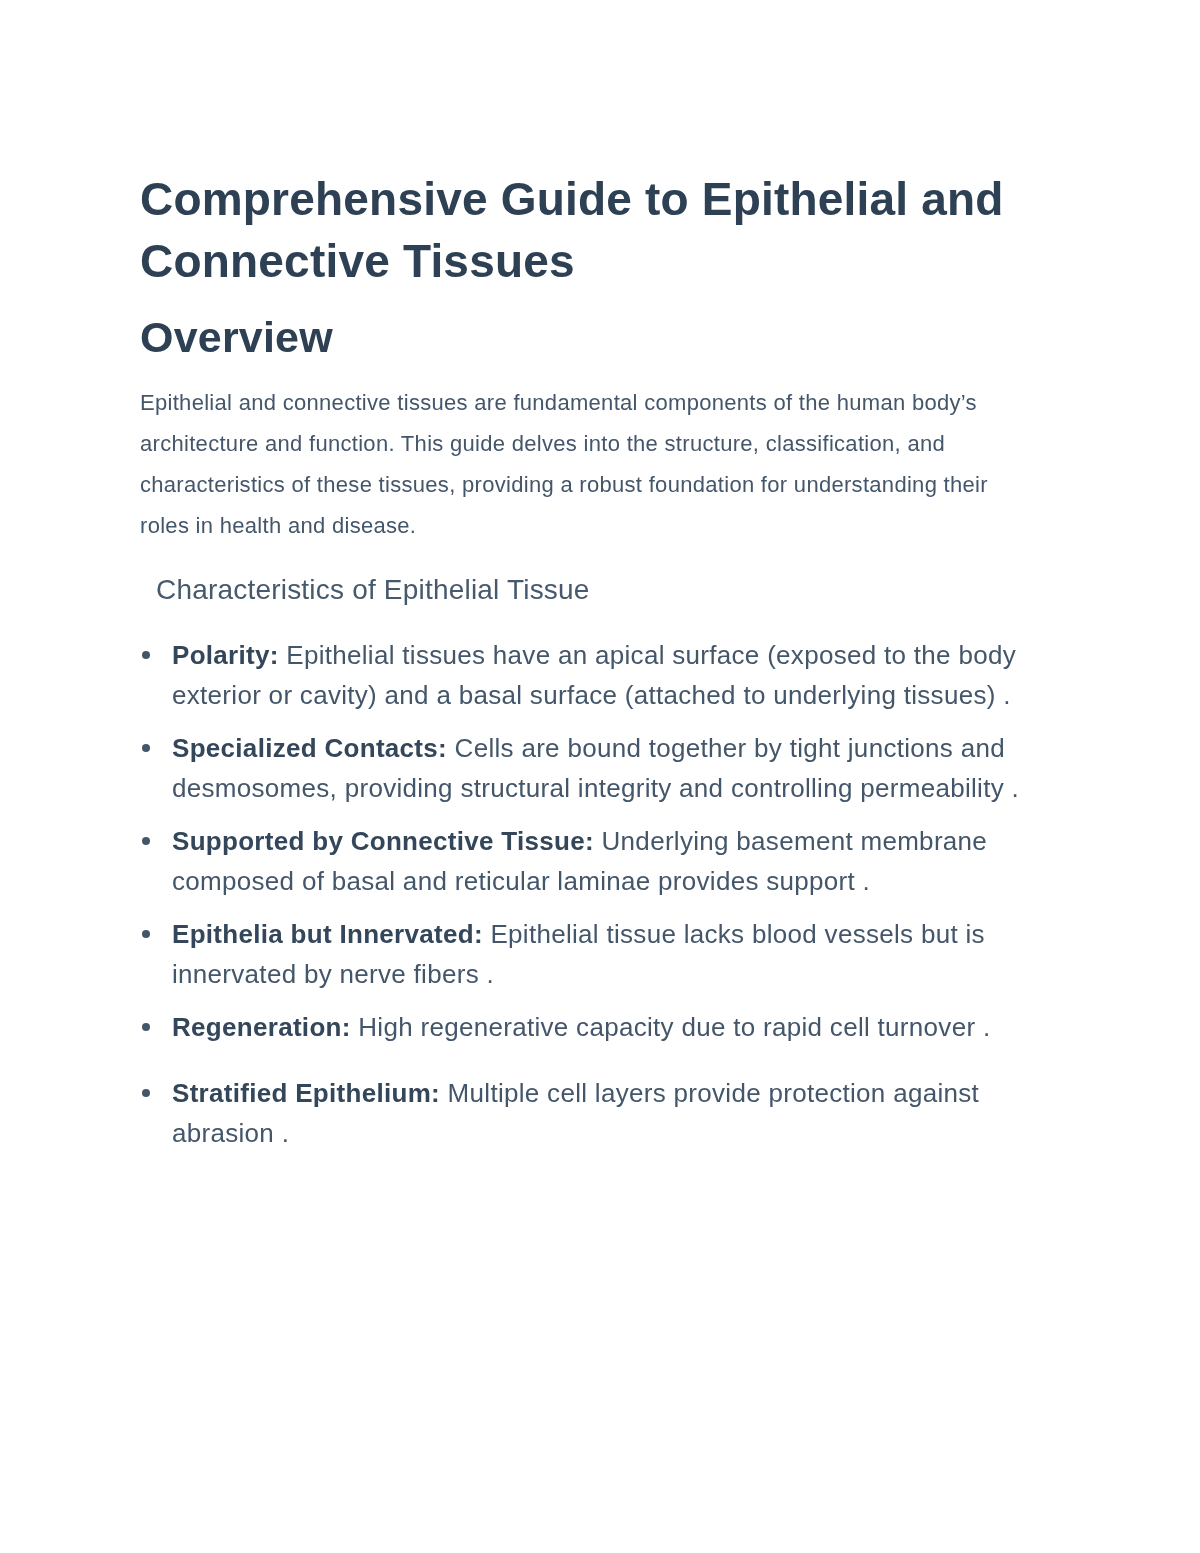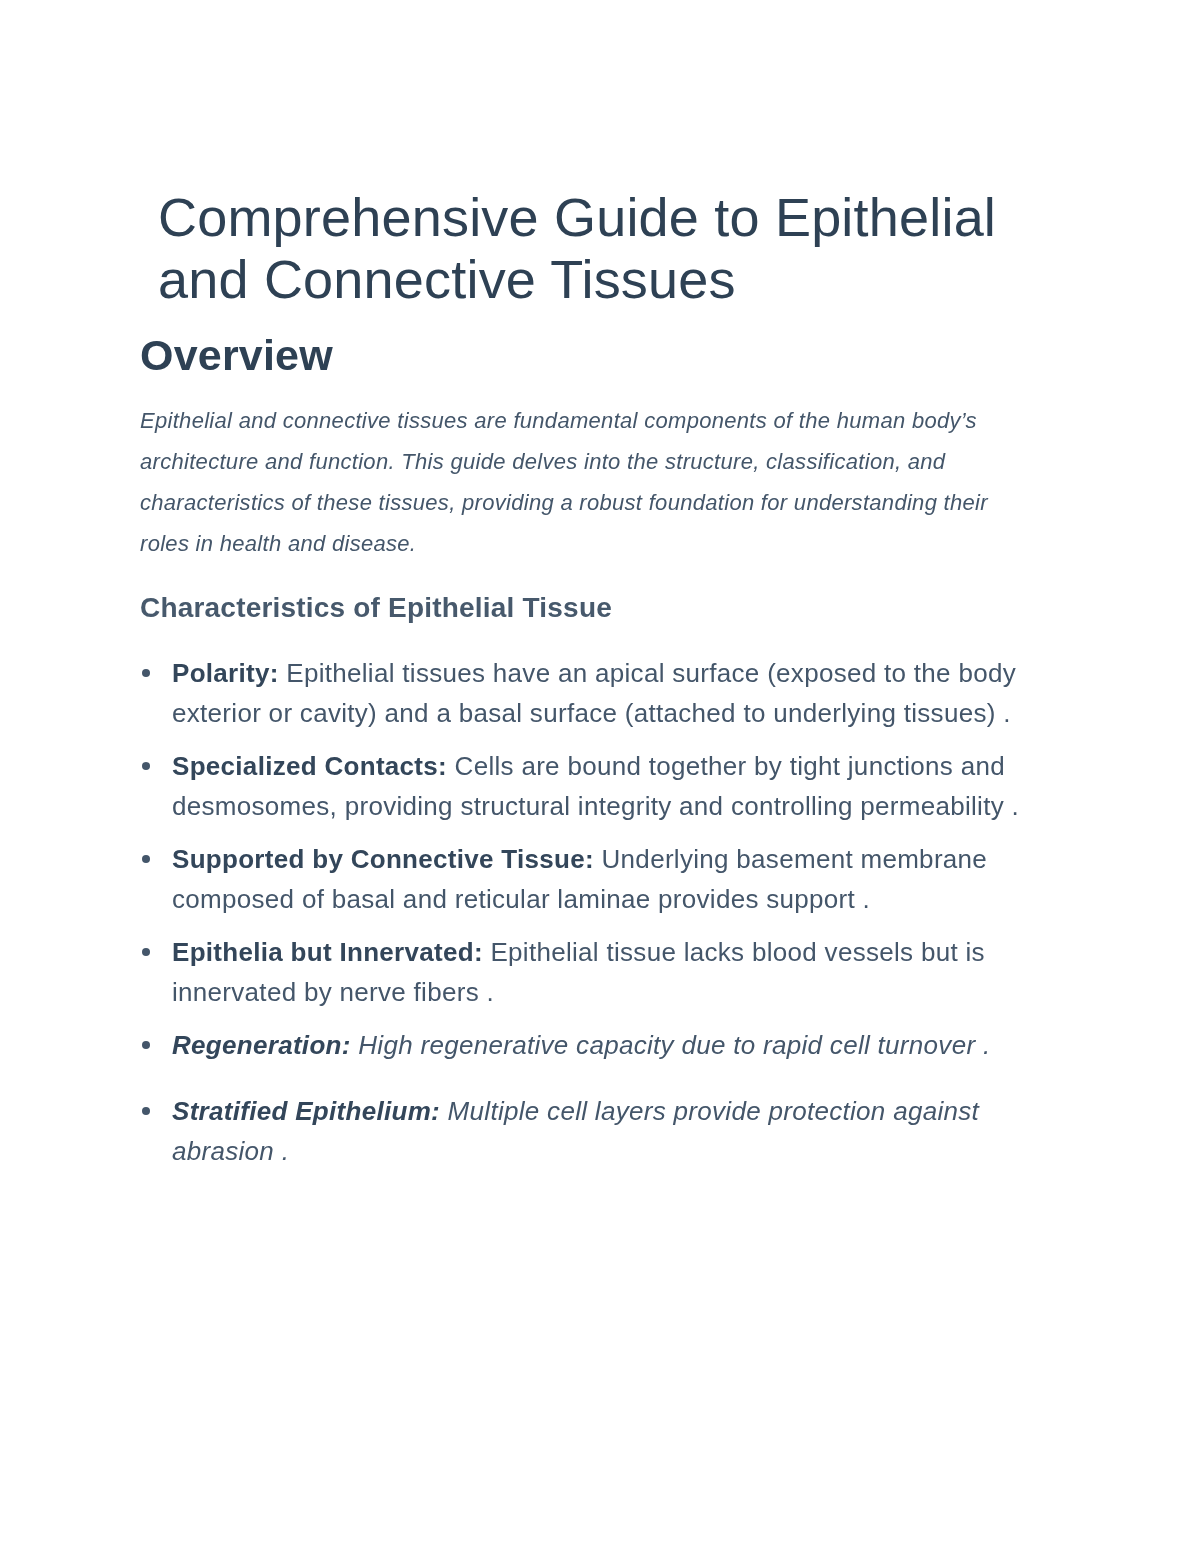--- a/index.html
+++ b/index.html
@@ -15,61 +15,60 @@
     width:1200px;height:1553px;overflow:hidden;
     background:var(--page-background);
     font-family:"Liberation Sans",sans-serif;
     -webkit-font-smoothing:antialiased;
   }
   .page{
     padding:168px 140px 0 140px;
     width:1200px;
   }
   h1.doc-title{
-    margin:18px;
-    font-size:54px;line-height:62px;font-weight:400;
+    margin:0;
+    font-size:46px;line-height:62px;font-weight:700;
     color:var(--heading-text);
     letter-spacing:.2px;
     max-width:930px;
   }
   h2.section-heading{
     margin:20px 0 0 0;
     font-size:43px;line-height:50px;font-weight:700;
     color:var(--heading-text);
     letter-spacing:.2px;
   }
   p.body-paragraph{
     margin:20px 0 0 0;
     font-size:22px;line-height:41px;font-weight:400;
     color:var(--body-text);
     letter-spacing:.3px;
     max-width:850px;
-    font-style:italic;
   }
   h2.section-heading.second{margin-top:30px;}
   h3.subsection-heading{
-    margin:24px 0 0 0;
-    font-size:28px;line-height:39px;font-weight:700;
+    margin:24px 0 0 16px;
+    font-size:28px;line-height:39px;font-weight:400;
     color:var(--subheading-text);
     letter-spacing:.2px;
   }
   ul.bullet-list{
     list-style:none;
     margin:26px 0 0 0;padding:0;
   }
   ul.bullet-list li{
     position:relative;
     padding-left:32px;
     margin:0 0 13px 0;
     font-size:26px;line-height:40px;
     color:var(--body-text);
     letter-spacing:.3px;
     max-width:880px;
   }
-  ul.bullet-list li:last-child{margin-bottom:0;font-style:italic;}
+  ul.bullet-list li:last-child{margin-bottom:0;}
   .dot{
     position:absolute;left:2px;top:16px;
     width:8px;height:8px;border-radius:50%;
     background:var(--body-text);
   }
   .item-label{
     font-weight:700;
     color:var(--label-text);
   }
 </style>

